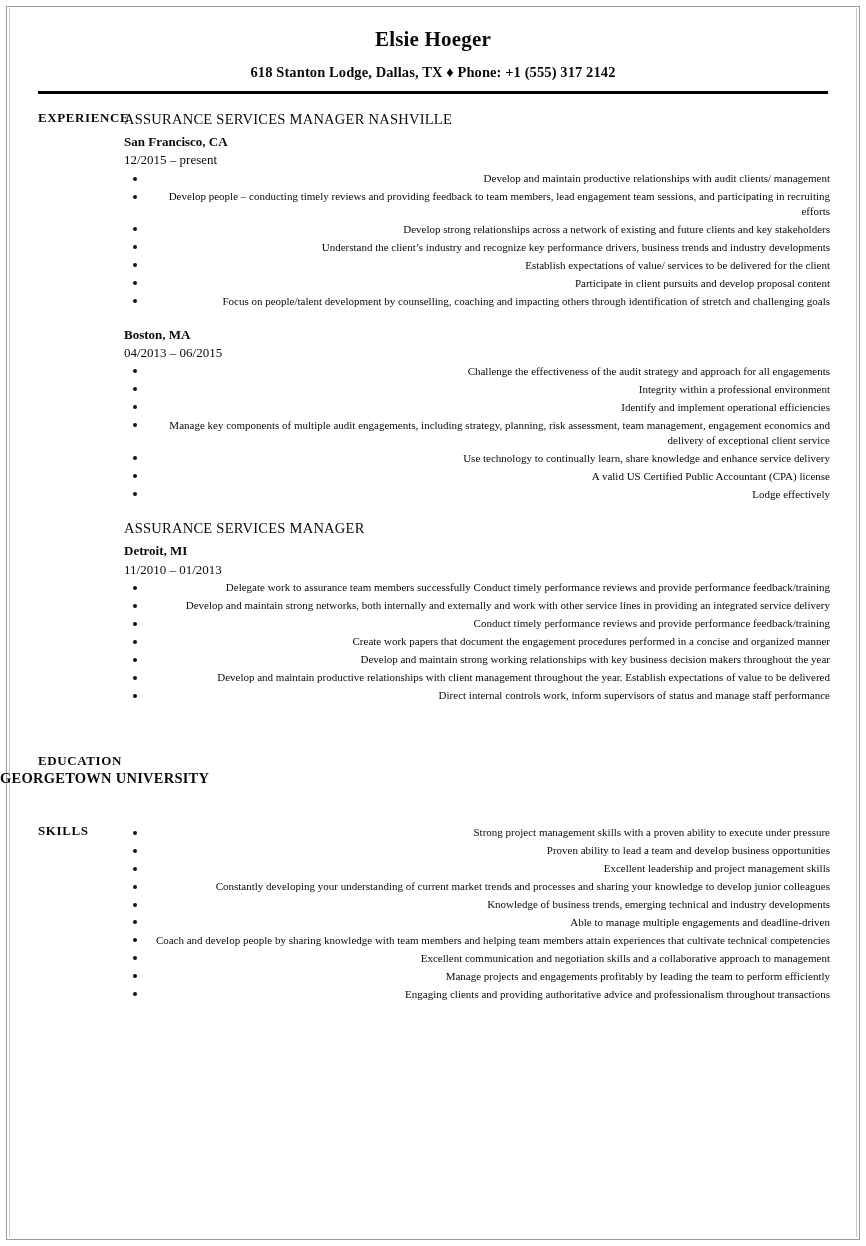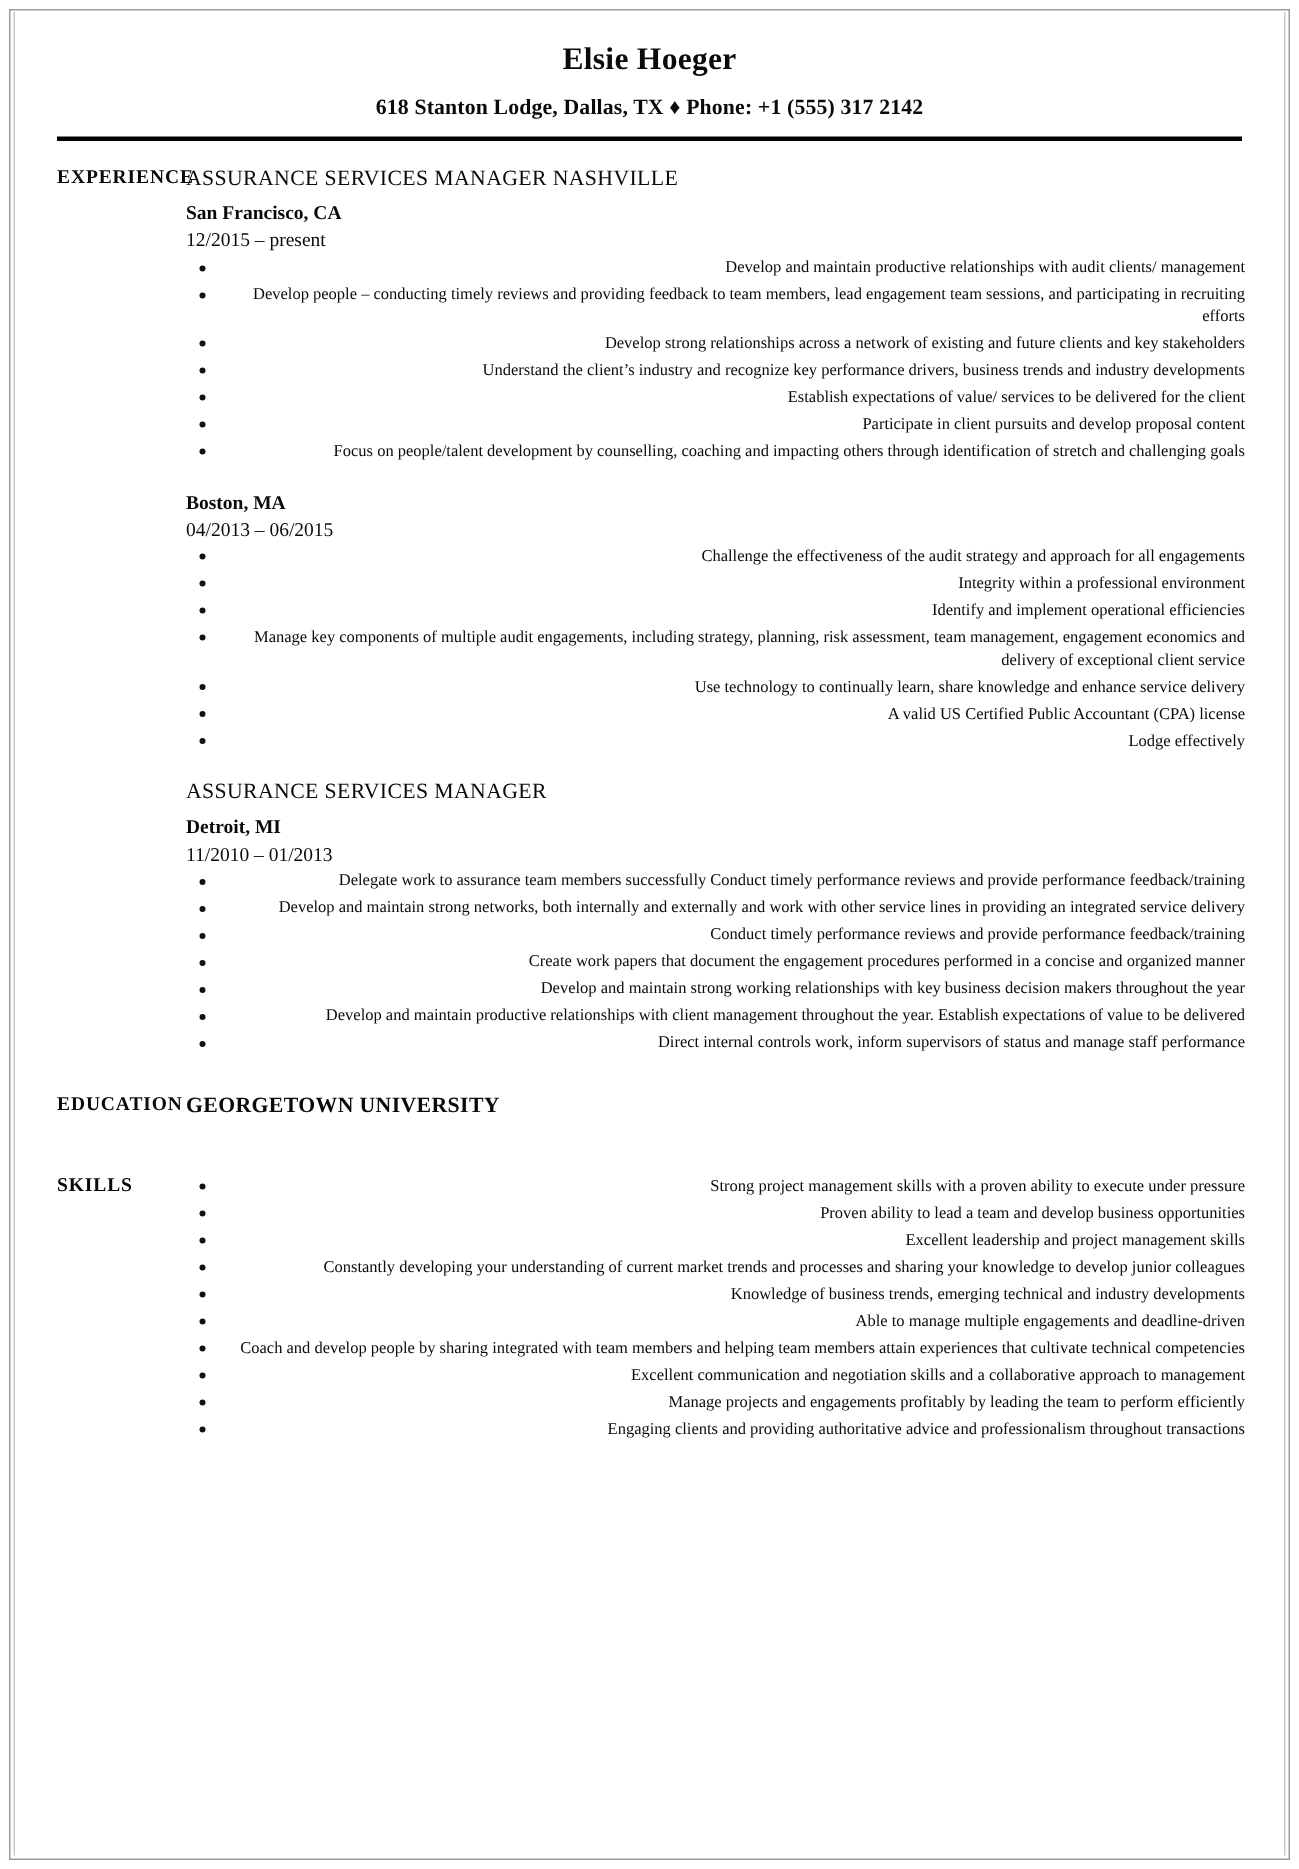--- a/index.html
+++ b/index.html
@@ -84,21 +84,21 @@
     font-size: 13px;
     font-weight: bold;
     letter-spacing: 0.6px;
     line-height: 1.25;
   }
   .section-body {
     flex: 1;
     padding-right: 36px;
   }
   .section-experience { margin-top: 16px; }
-  .section-education  { margin-top: 25px; }
+  .section-education  { margin-top: 50px; flex-direction: column; }
   .section-skills     { margin-top: 35px; }
 
   .job { margin-bottom: 0; }
   .job + .job { margin-top: 18px; }
 
   .job-title {
     font-size: 14.5px;
     font-weight: normal;
     letter-spacing: 0.25px;
     line-height: 1.3;
@@ -230,21 +230,21 @@
     <div class="section section-skills">
       <div class="section-label">SKILLS</div>
       <div class="section-body">
         <ul class="bullets">
           <li><span class="bullet-dot"></span><span>Strong project management skills with a proven ability to execute under pressure</span></li>
           <li><span class="bullet-dot"></span><span>Proven ability to lead a team and develop business opportunities</span></li>
           <li><span class="bullet-dot"></span><span>Excellent leadership and project management skills</span></li>
           <li><span class="bullet-dot"></span><span>Constantly developing your understanding of current market trends and processes and sharing your knowledge to develop junior colleagues</span></li>
           <li><span class="bullet-dot"></span><span>Knowledge of business trends, emerging technical and industry developments</span></li>
           <li><span class="bullet-dot"></span><span>Able to manage multiple engagements and deadline-driven</span></li>
-          <li><span class="bullet-dot"></span><span>Coach and develop people by sharing integrated with team members and helping team members attain experiences that cultivate technical competencies</span></li>
+          <li><span class="bullet-dot"></span><span>Coach and develop people by sharing knowledge with team members and helping team members attain experiences that cultivate technical competencies</span></li>
           <li><span class="bullet-dot"></span><span>Excellent communication and negotiation skills and a collaborative approach to management</span></li>
           <li><span class="bullet-dot"></span><span>Manage projects and engagements profitably by leading the team to perform efficiently</span></li>
           <li><span class="bullet-dot"></span><span>Engaging clients and providing authoritative advice and professionalism throughout transactions</span></li>
         </ul>
       </div>
     </div>
 
   </div>
 </div>
 

